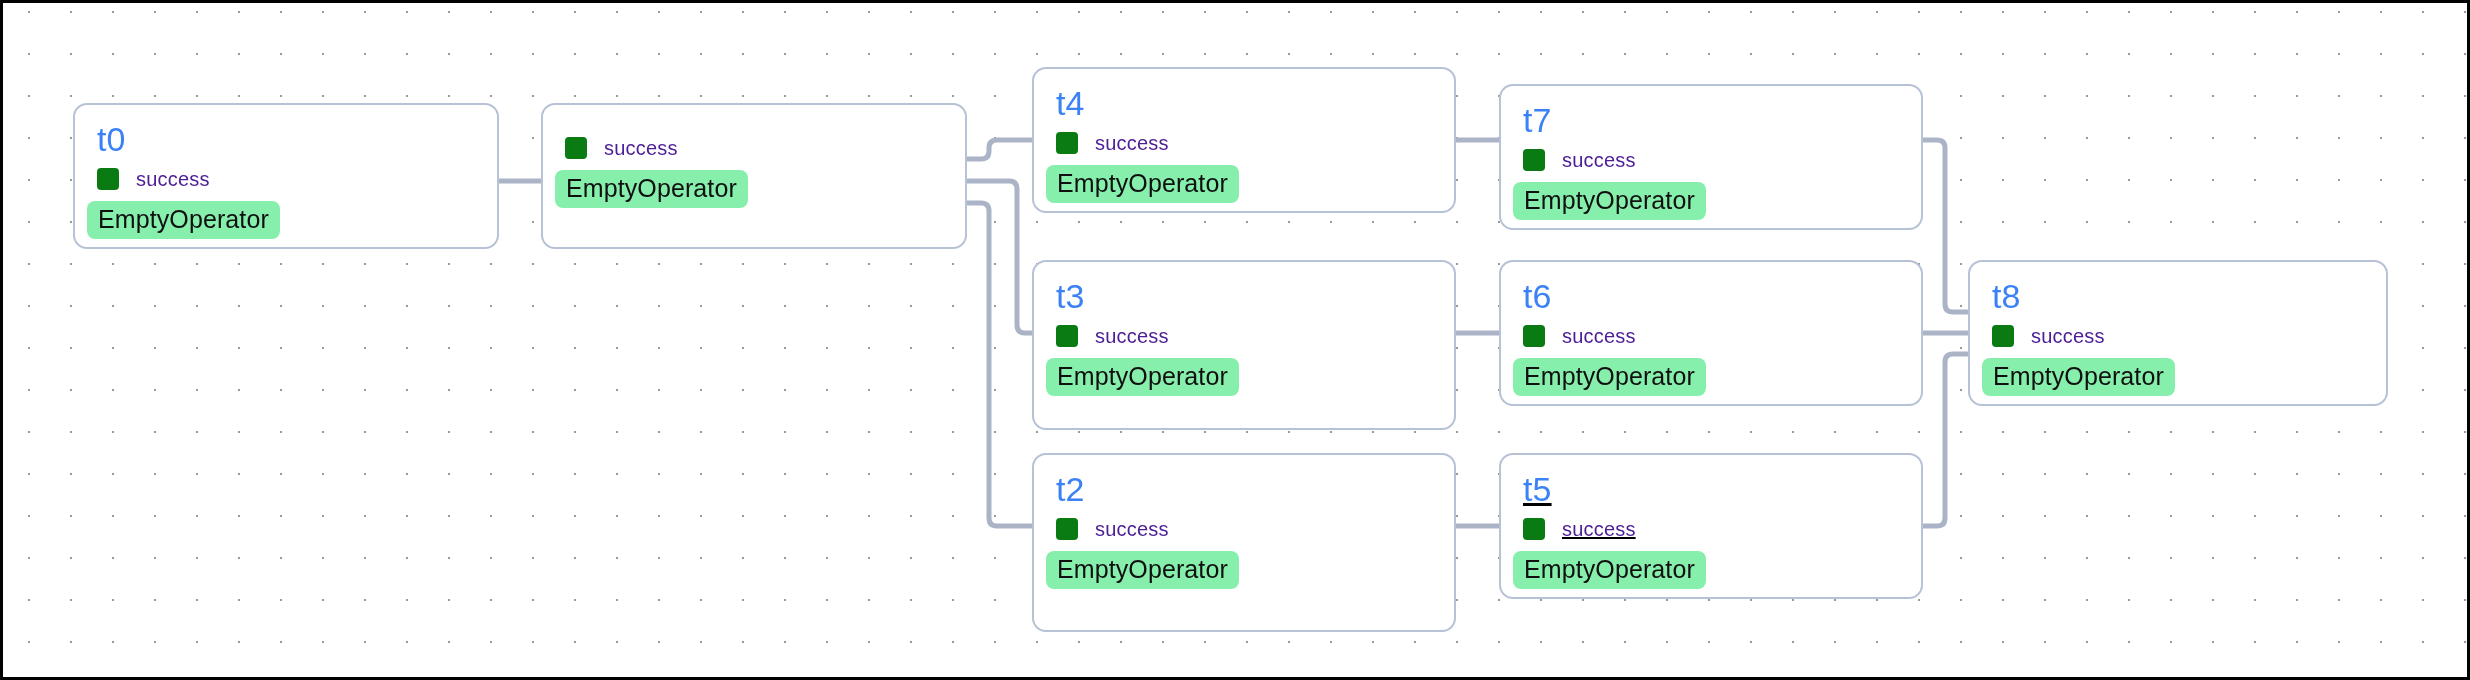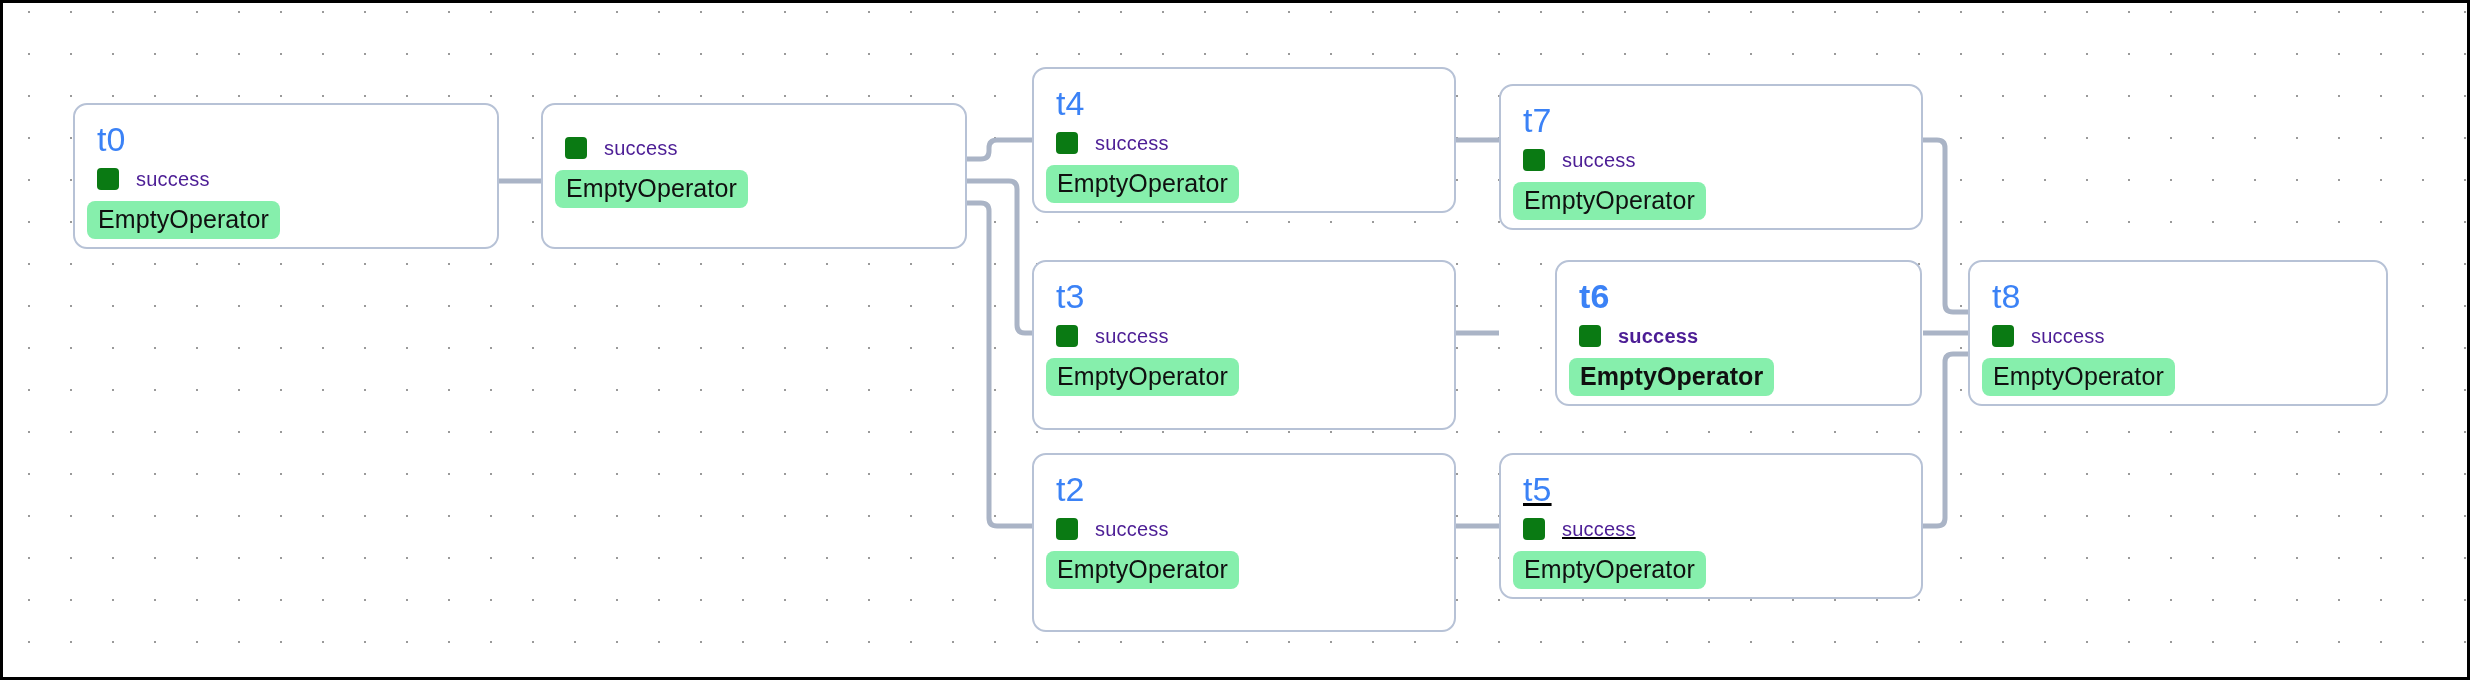--- a/index.html
+++ b/index.html
@@ -124,21 +124,21 @@
         <div><span class="node-operator">EmptyOperator</span></div>
       </div>
       <div class="node" style="left: 1029px; top: 257px; width: 424px; height: 170px;">
         <div class="node-title">t3</div>
         <div class="node-status">
           <span class="status-dot"></span>
           <span class="status-label">success</span>
         </div>
         <div><span class="node-operator">EmptyOperator</span></div>
       </div>
-      <div class="node" style="left: 1552px; top: 257px; width: 367px; height: 146px; font-weight: bold;">
+      <div class="node" style="left: 1496px; top: 257px; width: 424px; height: 146px;">
         <div class="node-title">t6</div>
         <div class="node-status">
           <span class="status-dot"></span>
           <span class="status-label">success</span>
         </div>
         <div><span class="node-operator">EmptyOperator</span></div>
       </div>
       <div class="node" style="left: 1029px; top: 450px; width: 424px; height: 179px;">
         <div class="node-title">t2</div>
         <div class="node-status">

